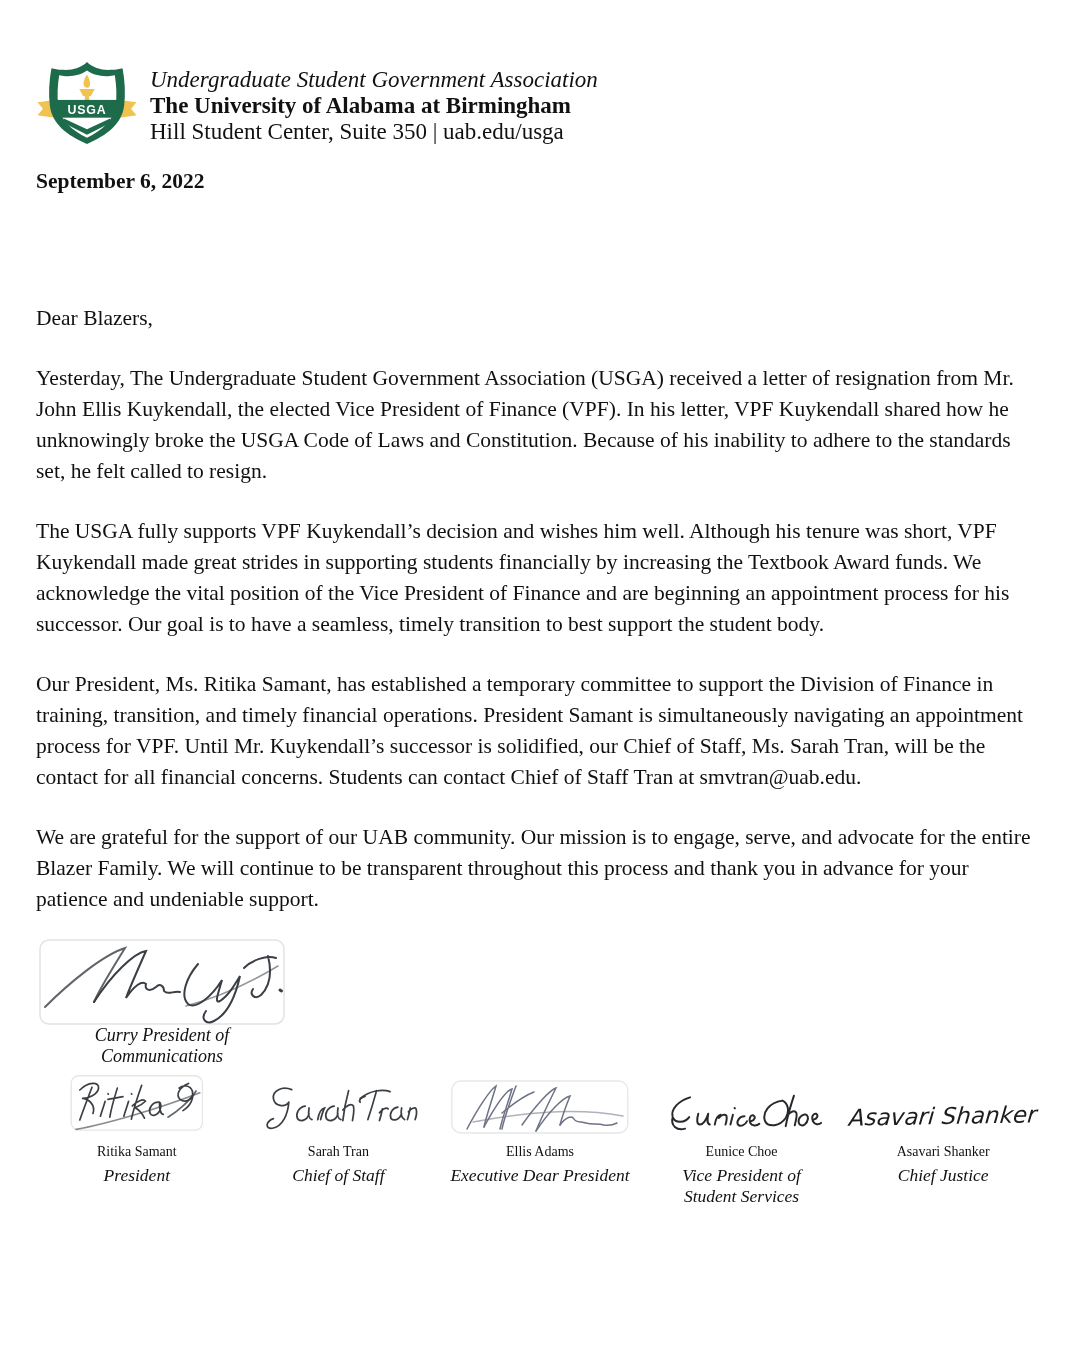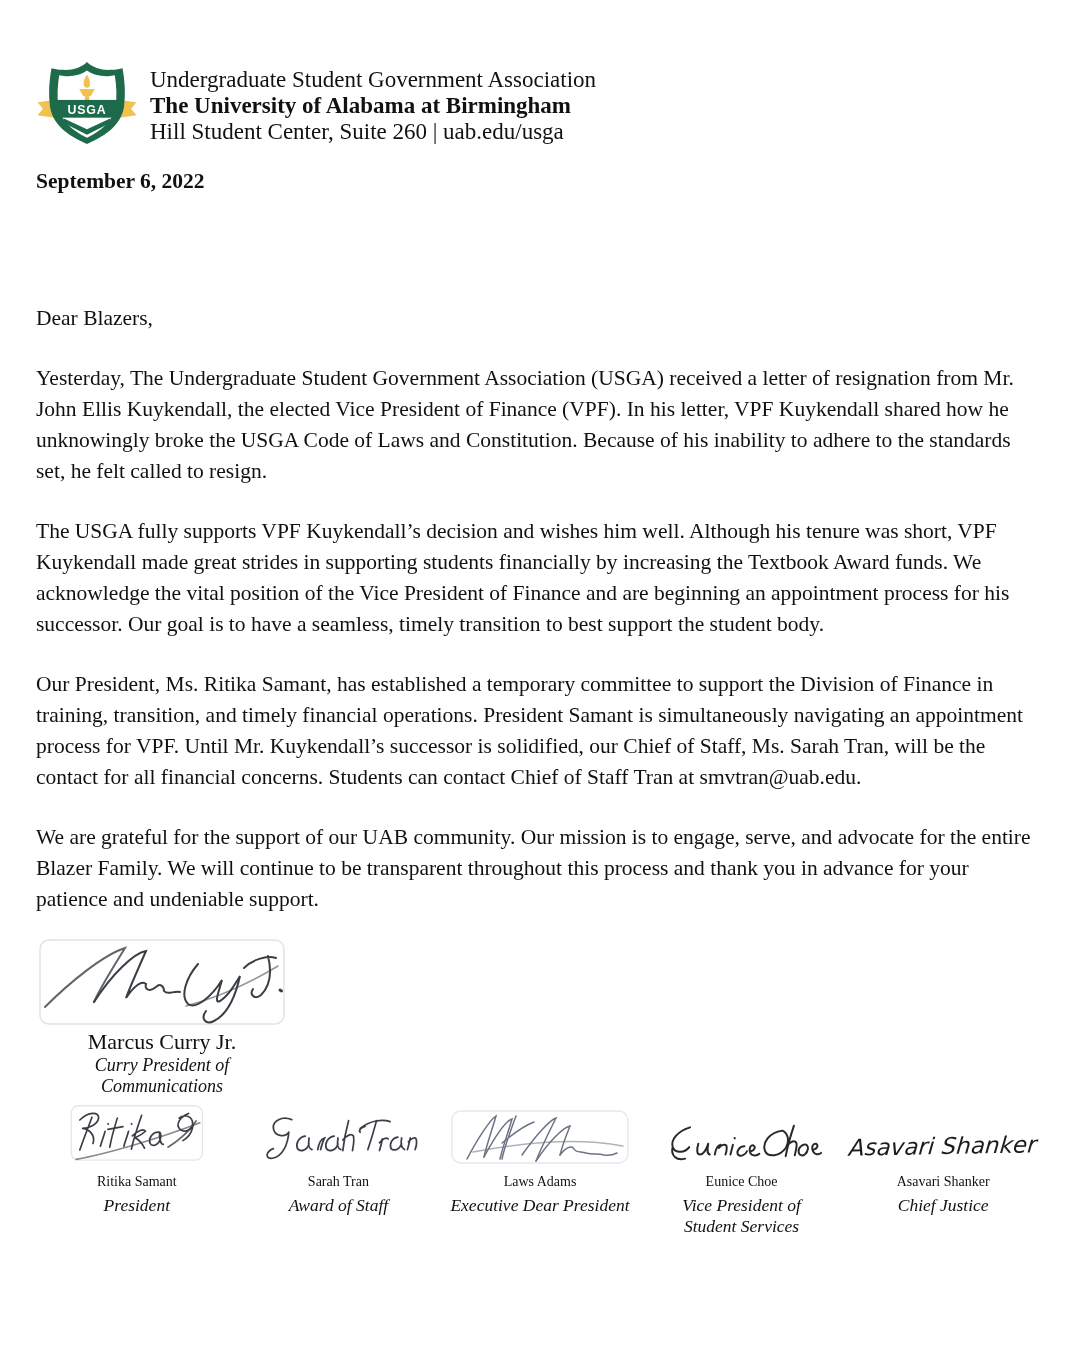--- a/index.html
+++ b/index.html
@@ -11,21 +11,21 @@
     margin: 0 auto;
     background: #ffffff;
     font-family: "Liberation Serif", serif;
     color: #111111;
     padding: 56px 36px 18px 36px;
     overflow: hidden;
   }
   .header { display: flex; align-items: center; gap: 12px; }
   .logo { flex: 0 0 auto; }
   .header-lines { font-size: 23px; line-height: 26px; padding-top: 6px; }
-  .org-line  { font-weight: normal; }
+  .org-line  { font-weight: normal; font-style: italic; }
   .univ-line { font-weight: bold; }
   .addr-line { font-weight: normal; }
 
   .date {
     margin-top: 16px;
     font-weight: bold;
     font-size: 21.5px;
     line-height: 30px;
   }
 
@@ -75,21 +75,21 @@
       <path d="M66,19 C62,25 60,31 63,35 C66,38 70,36 70,31 C70,26 68,23 66,19 Z" fill="#F0C24F"></path>
       <path d="M56,38 L76,38 L71,47 L61,47 Z" fill="#F0C24F"></path>
       <rect x="63.2" y="47" width="5.6" height="6" fill="#F0C24F"></rect>
 
       <rect x="24" y="52" width="84" height="23" fill="#1E6B4C"></rect>
       <text x="66" y="70" text-anchor="middle" font-family="Liberation Sans, sans-serif" font-size="16" font-weight="bold" letter-spacing="1" fill="#ffffff">USGA</text>
     </svg>
     <div class="header-lines">
       <div class="org-line">Undergraduate Student Government Association</div>
       <div class="univ-line">The University of Alabama at Birmingham</div>
-      <div class="addr-line">Hill Student Center, Suite 260 | uab.edu/usga</div>
+      <div class="addr-line">Hill Student Center, Suite 350 | uab.edu/usga</div>
     </div>
   </div>
 
   <div class="date">September 6, 2022</div>
 
   <div class="greeting">Dear Blazers,</div>
   <p class="para">Yesterday, The Undergraduate Student Government Association (USGA) received a letter of resignation from Mr. John Ellis Kuykendall, the elected Vice President of Finance (VPF). In his letter, VPF Kuykendall shared how he unknowingly broke the USGA Code of Laws and Constitution. Because of his inability to adhere to the standards set, he felt called to resign.</p>
   <p class="para">The USGA fully supports VPF Kuykendall’s decision and wishes him well. Although his tenure was short, VPF Kuykendall made great strides in supporting students financially by increasing the Textbook Award funds. We acknowledge the vital position of the Vice President of Finance and are beginning an appointment process for his successor. Our goal is to have a seamless, timely transition to best support the student body.</p>
   <p class="para">Our President, Ms. Ritika Samant, has established a temporary committee to support the Division of Finance in training, transition, and timely financial operations. President Samant is simultaneously navigating an appointment process for VPF. Until Mr. Kuykendall’s successor is solidified, our Chief of Staff, Ms. Sarah Tran, will be the contact for all financial concerns. Students can contact Chief of Staff Tran at smvtran@uab.edu.</p>
   <p class="para">We are grateful for the support of our UAB community. Our mission is to engage, serve, and advocate for the entire Blazer Family. We will continue to be transparent throughout this process and thank you in advance for your patience and undeniable support.</p>
@@ -100,21 +100,20 @@
       <rect x="1" y="1" width="244" height="84" rx="9" fill="none" stroke="#e3e3e3" stroke-width="1.5"></rect>
       <g fill="none" stroke="#3a3f45" stroke-width="2" stroke-linecap="round">
         <path d="M6,68 C30,44 64,16 86,9 C75,27 61,49 55,63" opacity="0.8"></path>
         <path d="M55,63 C73,35 95,14 107,12 C99,30 91,48 87,59 C95,47 103,41 107,45 C105,51 111,53 117,48 C121,44 125,47 125,52 C129,57 135,51 141,53"></path>
         <path d="M159,25 C147,39 141,57 149,65 C157,71 173,57 183,41 C179,55 175,65 181,62 C189,57 195,47 201,37 C197,55 189,75 175,82 C167,86 161,80 167,72"></path>
         <path d="M147,67 C177,59 209,45 239,27" opacity="0.55" stroke-width="1.6"></path>
         <path d="M205,29 C213,21 227,16 237,19 M229,17 C233,33 231,47 222,56 C216,61 210,56 214,50"></path>
         <path d="M241,51 L242.5,52" stroke-width="3"></path>
       </g>
     </svg>
-    <div class="sig-name">Marcus Curry Jr.</div>
     <div class="sig-title">Curry President of Communications</div>
   </div>
 
   <div class="sig-row">
 
     <div class="sig-col">
       <div class="sig-area">
         <svg width="142" height="60" viewBox="0 0 142 64" aria-hidden="true">
           <rect x="0.8" y="0.8" width="140" height="58" rx="8" fill="none" stroke="#e6e6e6" stroke-width="1.4"></rect>
           <g fill="none" stroke="#3b3f45" stroke-width="1.8" stroke-linecap="round">
@@ -144,39 +143,39 @@
             <path d="M80,26 C73,27 70,34 72,39 C75,43 82,41 84,34 M84,28 C83,34 83,39 87,40"></path>
             <path d="M95,10 C92,21 90,32 89,41 M89,30 C93,25 98,23 100,26 C101,30 100,36 99,41"></path>
             <path d="M112,16 C108,17 105,20 107,22 M107,18 C117,10 130,8 138,11 M124,10 C121,21 118,31 115,40"></path>
             <path d="M130,29 C129,34 128,38 127,41 M127,33 C130,29 134,27 136,29"></path>
             <path d="M146,27 C140,28 137,34 139,39 C142,42 148,40 150,34 M150,28 C149,33 149,38 153,40"></path>
             <path d="M159,28 C158,32 157,37 156,40 M157,32 C160,28 164,27 165,29 C166,32 165,37 164,40"></path>
           </g>
         </svg>
       </div>
       <div class="sig-name">Sarah Tran</div>
-      <div class="sig-title">Award of Staff</div>
+      <div class="sig-title">Chief of Staff</div>
     </div>
 
     <div class="sig-col">
       <div class="sig-area">
         <svg width="178" height="58" viewBox="0 0 178 58" aria-hidden="true">
           <rect x="0.8" y="4" width="176" height="52" rx="9" fill="none" stroke="#e8e8ec" stroke-width="1.4"></rect>
           <g fill="none" stroke="#6d7384" stroke-width="1.5" stroke-linecap="round">
             <path d="M16,52 C27,31 39,13 45,9 C41,23 35,40 33,50"></path>
             <path d="M33,50 C45,28 55,14 61,12 C57,26 51,42 49,52"></path>
             <path d="M65,9 C59,25 53,42 51,52 M51,36 C63,26 75,18 83,15"></path>
             <path d="M71,48 C85,28 99,13 105,11 C97,27 89,44 85,54"></path>
             <path d="M85,54 C97,36 111,21 119,19 C115,29 111,40 109,48"></path>
             <path d="M109,48 C115,40 121,38 123,42 C125,46 131,44 135,46 C141,48 147,46 153,48 C158,49 162,48 166,46"></path>
             <path d="M22,45 C70,36 122,30 172,39" opacity="0.55"></path>
           </g>
         </svg>
       </div>
-      <div class="sig-name">Laws Adams</div>
+      <div class="sig-name">Ellis Adams</div>
       <div class="sig-title">Executive Dear President</div>
     </div>
 
     <div class="sig-col">
       <div class="sig-area">
         <svg width="160" height="44" viewBox="0 0 194 52" aria-hidden="true">
           <g fill="none" stroke="#26282b" stroke-width="2.4" stroke-linecap="round">
             <path d="M34,7 C20,11 10,22 13,31 C16,39 28,38 33,31 M13,31 C10,41 18,48 28,45"></path>
             <path d="M44,27 C42,34 42,40 46,40 C50,40 54,34 56,27 M56,27 C55,33 54,39 58,40"></path>
             <path d="M64,40 C65,34 67,29 71,28 M69,32 C72,28 76,27 78,29 C79,32 78,37 77,40"></path>

